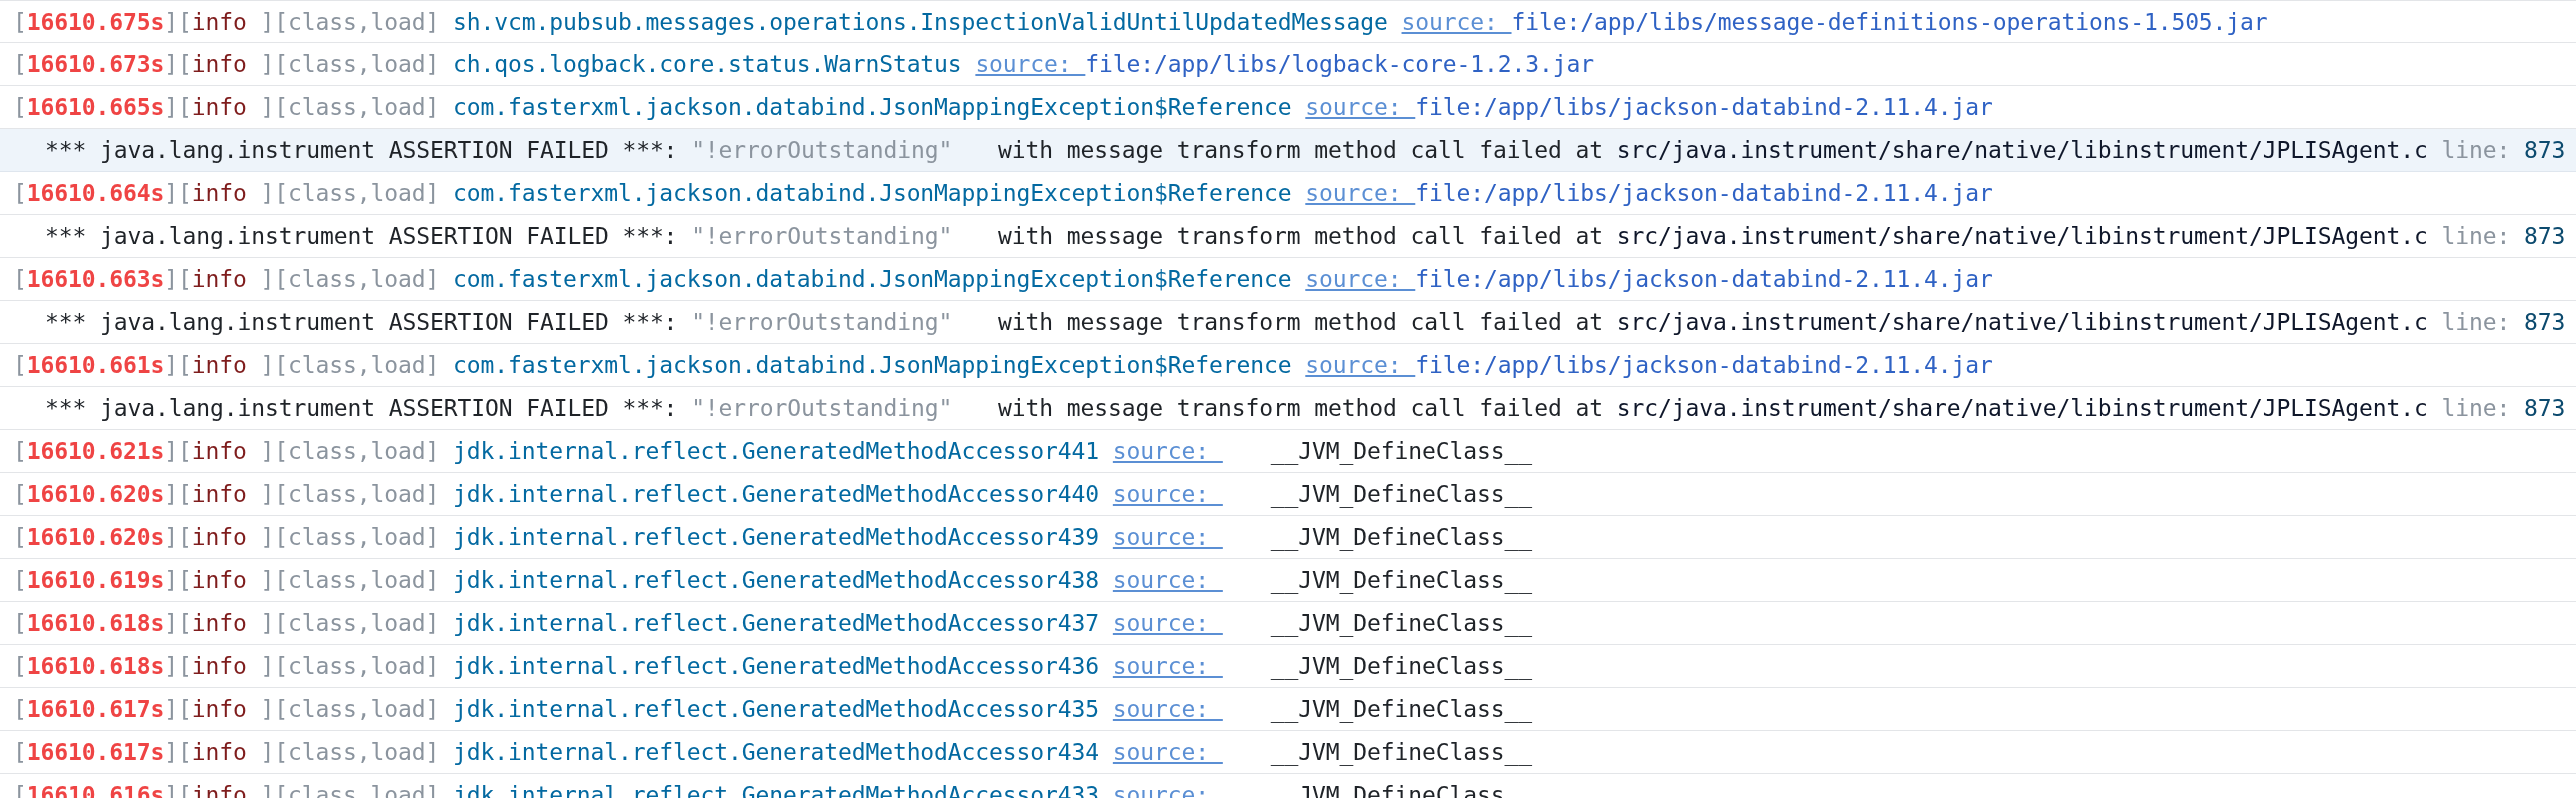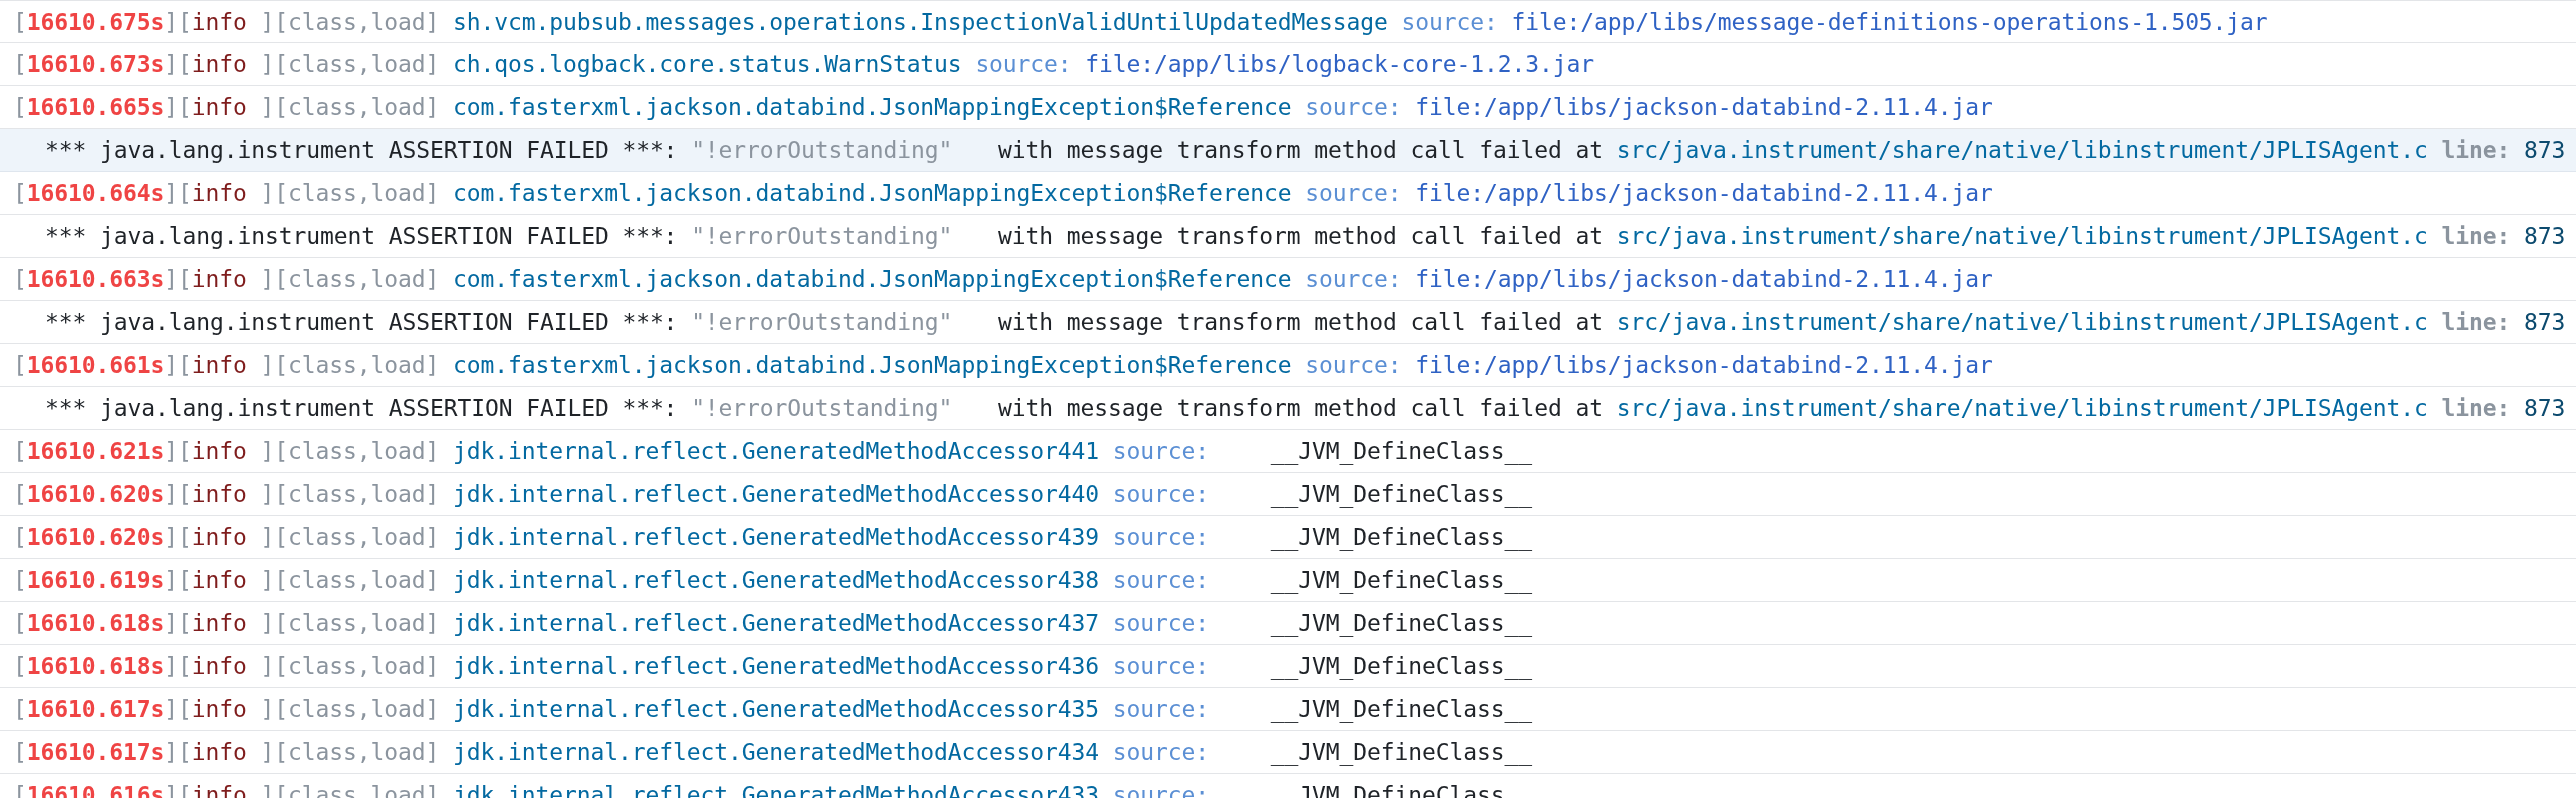--- a/index.html
+++ b/index.html
@@ -38,27 +38,27 @@
   }
   .log-row.first {
     border-top: 1.4px solid #e3e5e8;
   }
   .seg { white-space: pre; }
   .ts        { color: #ef4444; font-weight: bold; }
   .bracket   { color: #8b949e; }
   .level     { color: #7f1d1d; }
   .tags      { color: #8b949e; text-align: right; }
   .classname { color: #0369a1; }
-  .srclabel  { color: #5b8fd4; }
+  .srclabel  { color: #5b8fd4; text-decoration: underline; }
   .srcval    { color: #2f62c4; }
   .srcplain  { color: #1f2328; margin-left: 48px; }
   .atext     { color: #1f2328; margin-left: 32px; }
   .aquoted   { color: #8b949e; }
-  .apath     { color: #0369a1; }
-  .alinelbl  { color: #8b949e; font-weight: bold; }
+  .apath     { color: #0f172a; }
+  .alinelbl  { color: #8b949e; }
   .alineno   { color: #0c4a6e; }
 </style>
 </head>
 <body>
 
 <div id="log-viewer">
     <div class="log-row first"><span class="seg bracket">[</span><span class="seg ts">16610.675s</span><span class="seg bracket">][</span><span class="seg level">info </span><span class="seg bracket">][</span><span class="seg tags">class,load</span><span class="seg bracket">] </span><span class="seg classname">sh.vcm.pubsub.messages.operations.InspectionValidUntilUpdatedMessage</span><span class="seg classname"> </span><span class="seg srclabel">source: </span><span class="seg srcval">file:/app/libs/message-definitions-operations-1.505.jar</span></div>
     <div class="log-row"><span class="seg bracket">[</span><span class="seg ts">16610.673s</span><span class="seg bracket">][</span><span class="seg level">info </span><span class="seg bracket">][</span><span class="seg tags">class,load</span><span class="seg bracket">] </span><span class="seg classname">ch.qos.logback.core.status.WarnStatus</span><span class="seg classname"> </span><span class="seg srclabel">source: </span><span class="seg srcval">file:/app/libs/logback-core-1.2.3.jar</span></div>
     <div class="log-row"><span class="seg bracket">[</span><span class="seg ts">16610.665s</span><span class="seg bracket">][</span><span class="seg level">info </span><span class="seg bracket">][</span><span class="seg tags">class,load</span><span class="seg bracket">] </span><span class="seg classname">com.fasterxml.jackson.databind.JsonMappingException$Reference</span><span class="seg classname"> </span><span class="seg srclabel">source: </span><span class="seg srcval">file:/app/libs/jackson-databind-2.11.4.jar</span></div>
     <div class="log-row highlight"><span class="seg atext">*** java.lang.instrument ASSERTION FAILED ***: </span><span class="seg aquoted">"!errorOutstanding"</span><span class="seg atext"> with message transform method call failed at </span><span class="seg apath">src/java.instrument/share/native/libinstrument/JPLISAgent.c</span><span class="seg alinelbl"> line: </span><span class="seg alineno">873</span></div>

